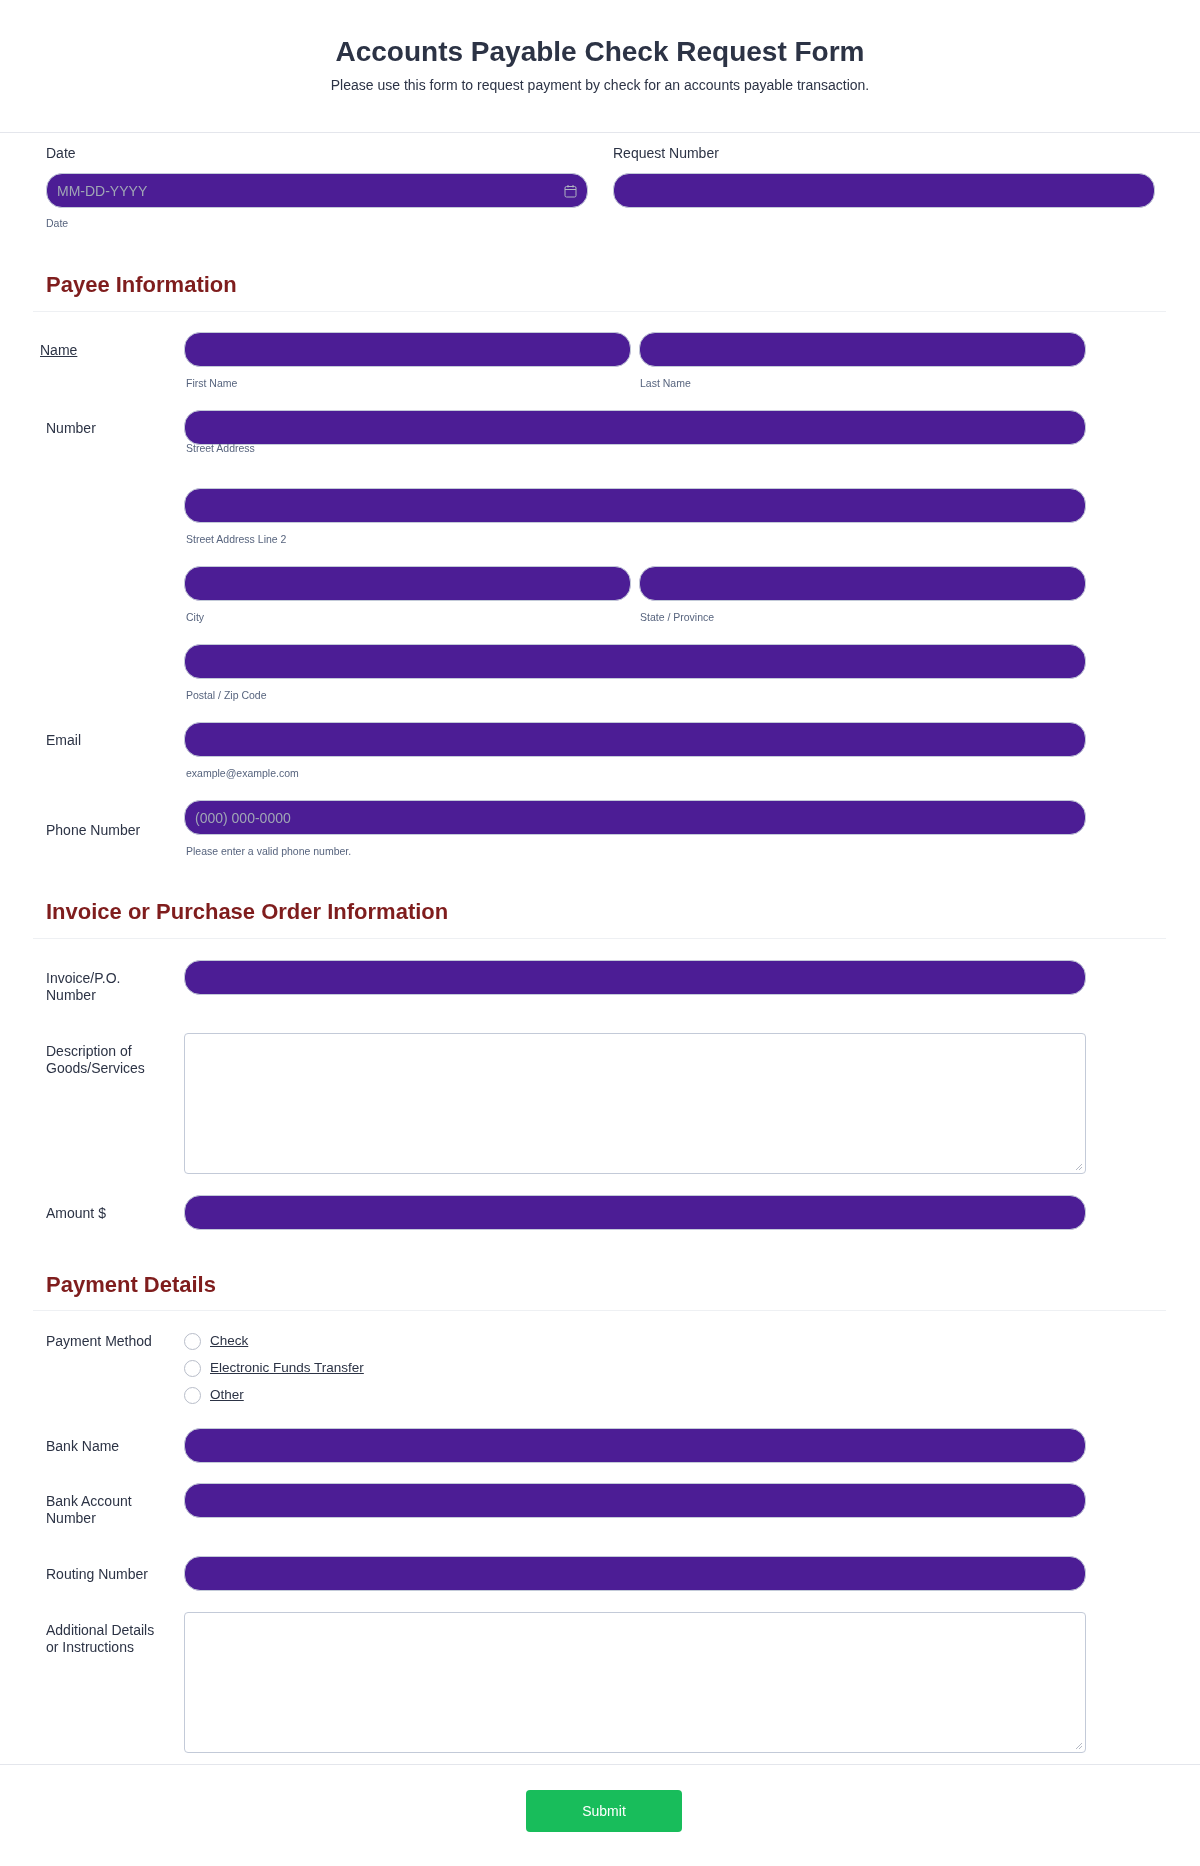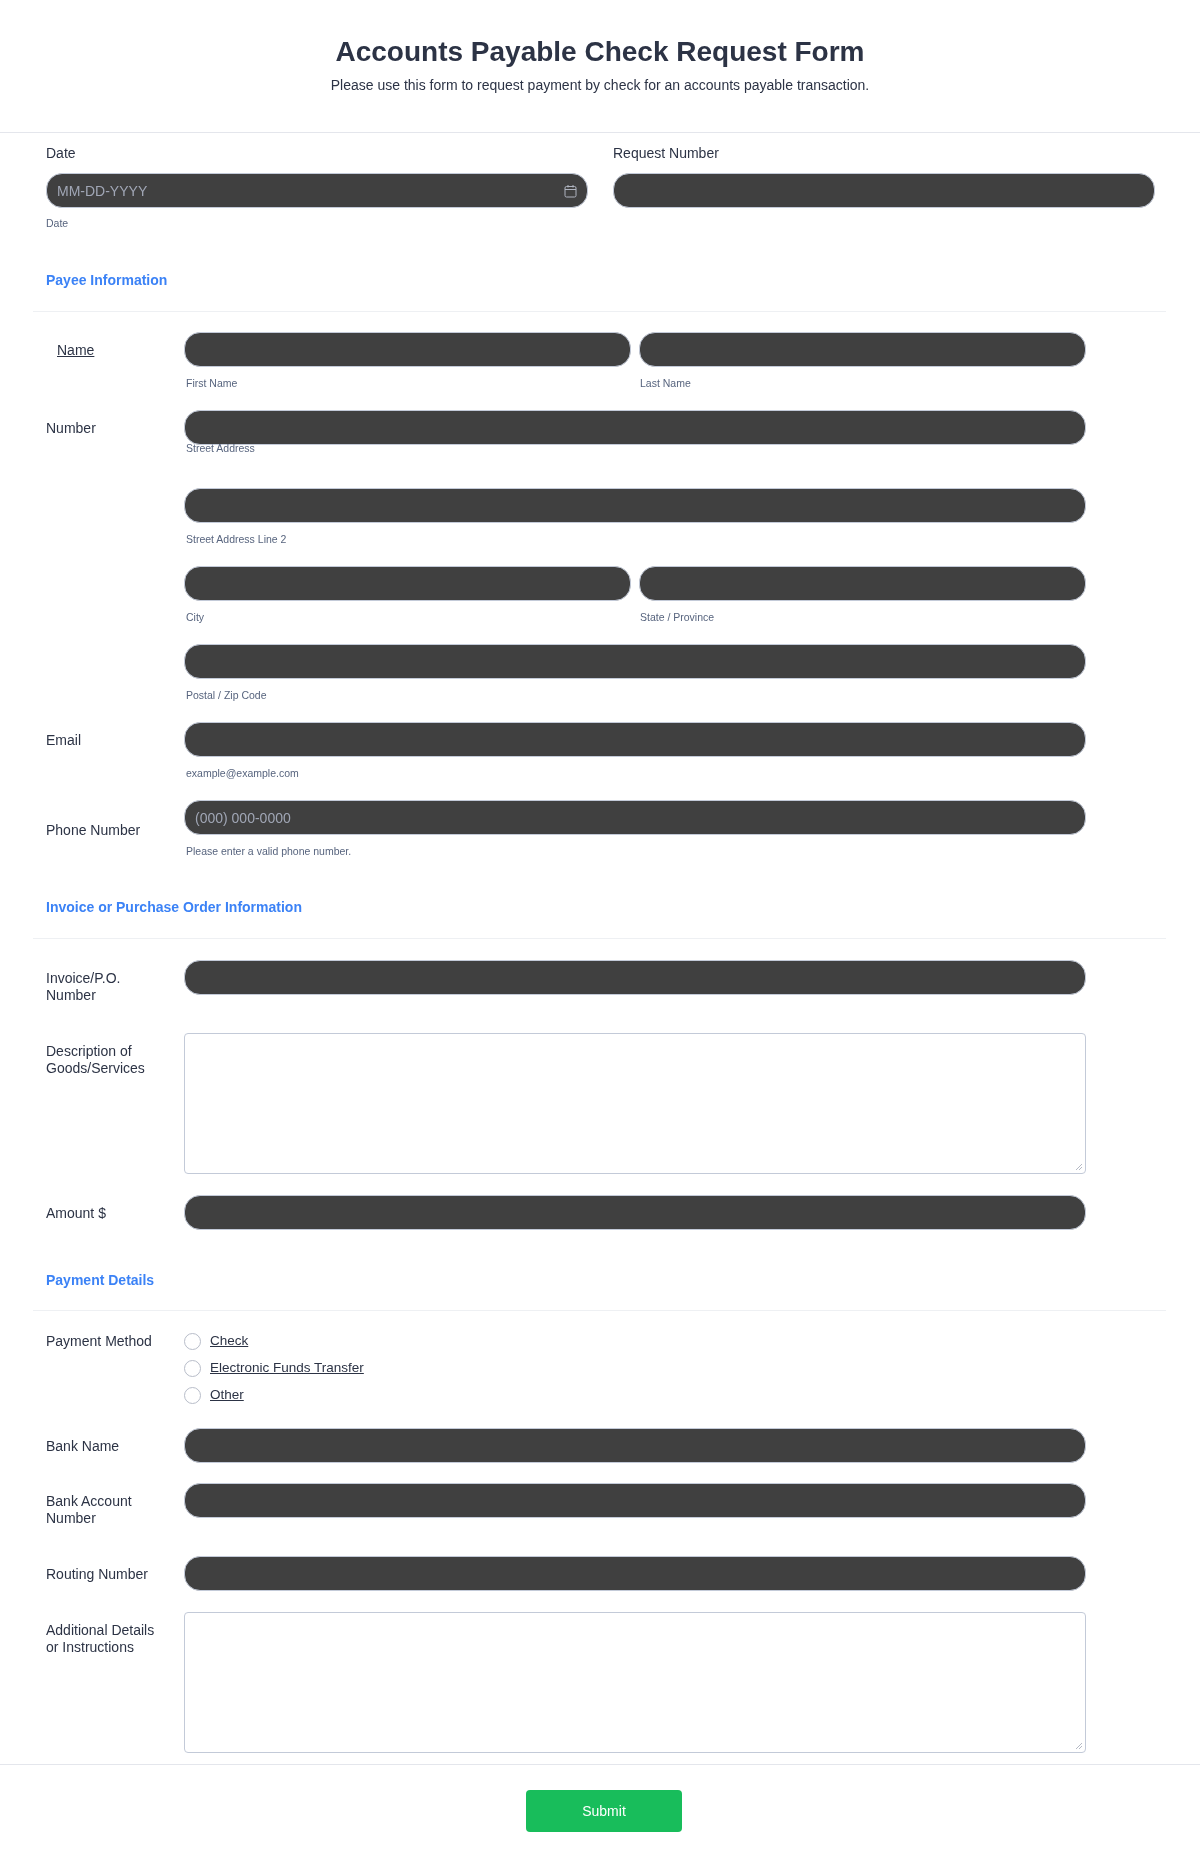--- a/index.html
+++ b/index.html
@@ -5,23 +5,23 @@
     * { box-sizing: border-box; margin: 0; padding: 0; }
     html, body { width: 1200px; height: 1866px; background: #ffffff; }
     body { font-family: "Liberation Sans", "DejaVu Sans", sans-serif; color: #2c3345; position: relative; overflow: hidden; }
     .abs { position: absolute; }
     .title { left: 0; width: 1200px; top: 36px; text-align: center; font-size: 28px; font-weight: 600; color: #2c3345; letter-spacing: 0; }
     .subtitle { left: 0; width: 1200px; top: 77px; text-align: center; font-size: 14px; color: #2c3345; }
     .hr-full { left: 0; width: 1200px; height: 1px; background: #e4e6ec; }
     .hr-sec { left: 33px; width: 1133px; height: 1px; background: #eef0f3; }
     .lbl { font-size: 14px; font-weight: 500; color: #2c3345; line-height: 17px; }
     .lbl-top { font-size: 14px; font-weight: 500; color: #2c3345; }
-    .sec-h { font-size: 14px; font-weight: 600; color: #3b82f6; }
+    .sec-h { font-size: 22px; font-weight: 600; color: #7f1d1d; }
     .sub { font-size: 10.5px; color: #57647e; }
-    .input { background: #404040; border: 1px solid #c3cad8; border-radius: 16px; height: 35px; }
+    .input { background: #4c1d95; border: 1px solid #c3cad8; border-radius: 16px; height: 35px; }
     .ta { background: #fff; border: 1px solid #c3cad8; border-radius: 4px; }
     .ph { font-size: 14px; color: #a0a6b5; position: absolute; left: 10px; top: 9px; }
     .resize { position: absolute; right: 3px; bottom: 3px; width: 6px; height: 6px; }
     .radio { width: 17px; height: 17px; border: 1px solid #b8bdc9; border-radius: 50%; background: #fff; }
     .rlabel { font-size: 13.5px; color: #2c3345; text-decoration: underline; }
     .submit { left: 526px; top: 1790px; width: 156px; height: 42px; background: #18bd5b; border-radius: 4px; color: #fff; font-size: 14px; text-align: center; line-height: 42px; border: none; }
     .cal { position: absolute; right: 10px; top: 10px; width: 13px; height: 14px; }
   </style>
 </head>
 <body>
@@ -41,21 +41,21 @@
   </svg>
 </div>
 <div class="abs sub" style="left:46px; top:217px;">Date</div>
 
 <div class="abs lbl-top" style="left:613px; top:145px;">Request Number</div>
 <div class="abs input" style="left:613px; top:173px; width:542px;"></div>
 
 <div class="abs sec-h" style="left:46px; top:272px;">Payee Information</div>
 <div class="abs hr-sec" style="top:311px;"></div>
 
-<div class="abs lbl" style="left:57px; top:342px;text-decoration:underline;">Name</div>
+<div class="abs lbl" style="left:40px; top:342px;text-decoration:underline;">Name</div>
 <div class="abs input" style="left:184px; top:332px; width:447px;"></div>
 <div class="abs input" style="left:639px; top:332px; width:447px;"></div>
 <div class="abs sub" style="left:186px; top:377px;">First Name</div>
 <div class="abs sub" style="left:640px; top:377px;">Last Name</div>
 
 <div class="abs lbl" style="left:46px; top:420px;">Number</div>
 <div class="abs input" style="left:184px; top:410px; width:902px;"></div>
 <div class="abs sub" style="left:186px; top:442px;text-align:right;">Street Address</div>
 <div class="abs input" style="left:184px; top:488px; width:902px;"></div>
 <div class="abs sub" style="left:186px; top:533px;">Street Address Line 2</div>

